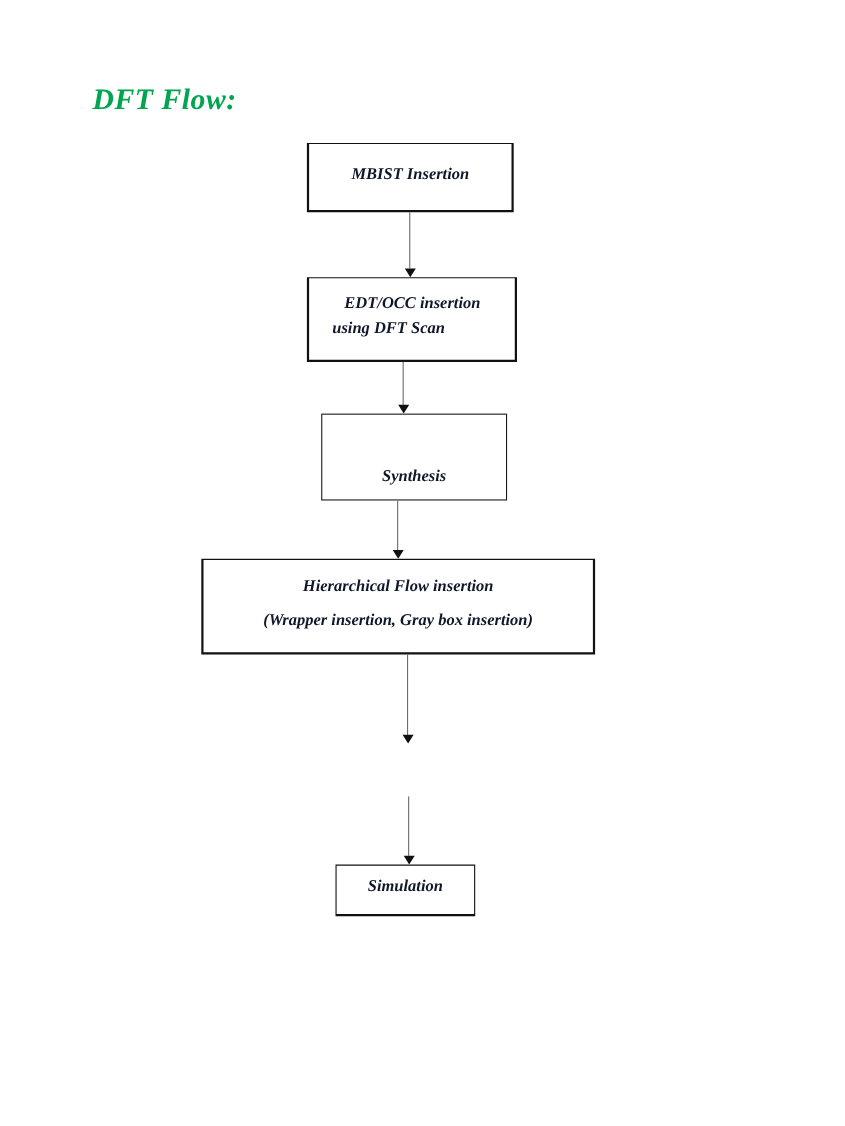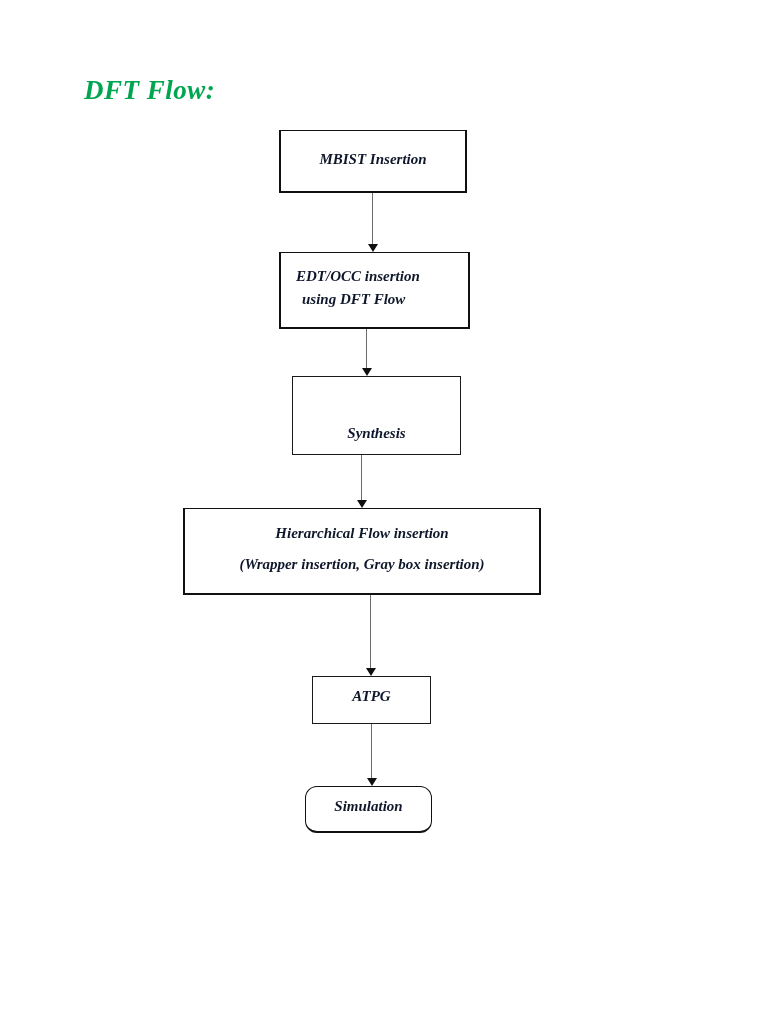--- a/index.html
+++ b/index.html
@@ -112,22 +112,22 @@
   <div class="flow-box shadowed" style="left:279px; top:130px; width:188px; height:63px;">
     <div class="box-text centered" style="top:18px;">MBIST Insertion</div>
   </div>
 
   <div class="connector" style="left:372px; top:193px; height:59px;">
     <div class="stem" style="height:51px;"></div>
     <div class="head" style="top:51px;"></div>
   </div>
 
   <div class="flow-box shadowed" style="left:279px; top:252px; width:191px; height:77px;">
-    <div class="box-text left" style="left:15px; top:13px;">EDT/OCC insertion</div>
-    <div class="box-text left" style="left:21px; top:36px;">using DFT Flow</div>
+    <div class="box-text left" style="left:32px; top:13px;">EDT/OCC insertion</div>
+    <div class="box-text left" style="left:21px; top:36px;">using DFT Scan</div>
   </div>
 
   <div class="connector" style="left:366px; top:329px; height:47px;">
     <div class="stem" style="height:39px;"></div>
     <div class="head" style="top:39px;"></div>
   </div>
 
   <div class="flow-box plain" style="left:292px; top:376px; width:169px; height:79px;">
     <div class="box-text centered" style="top:20px;margin-top:26px;">Synthesis</div>
   </div>
@@ -140,26 +140,23 @@
   <div class="flow-box shadowed" style="left:183px; top:508px; width:358px; height:87px;">
     <div class="box-text centered" style="top:14px;">Hierarchical Flow insertion</div>
     <div class="box-text centered" style="top:45px;">(Wrapper insertion, Gray box insertion)</div>
   </div>
 
   <div class="connector" style="left:370px; top:595px; height:81px;">
     <div class="stem" style="height:73px;"></div>
     <div class="head" style="top:73px;"></div>
   </div>
 
-  <div class="flow-box plain" style="left:312px; top:676px; width:119px; height:48px;">
-    <div class="box-text centered" style="top:9px;">ATPG</div>
-  </div>
 
   <div class="connector" style="left:371px; top:724px; height:62px;">
     <div class="stem" style="height:54px;"></div>
     <div class="head" style="top:54px;"></div>
   </div>
 
-  <div class="flow-box heavy-bottom" style="left:305px; top:786px; width:127px; height:47px;border-radius:12px;">
+  <div class="flow-box heavy-bottom" style="left:305px; top:786px; width:127px; height:47px;">
     <div class="box-text centered" style="top:9px;">Simulation</div>
   </div>
 
 </div>
 
 </body></html>

